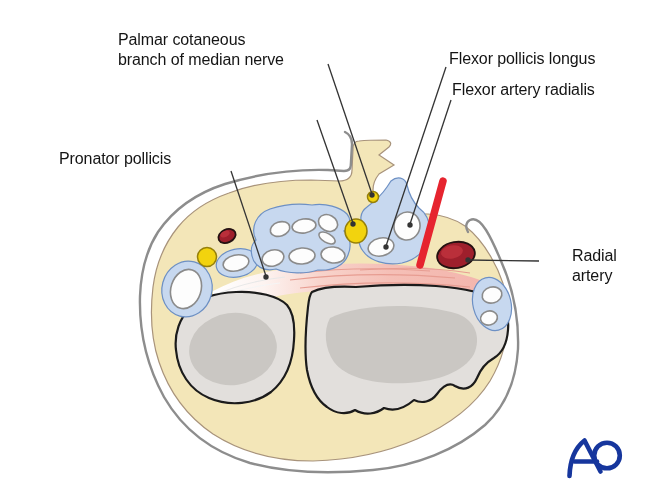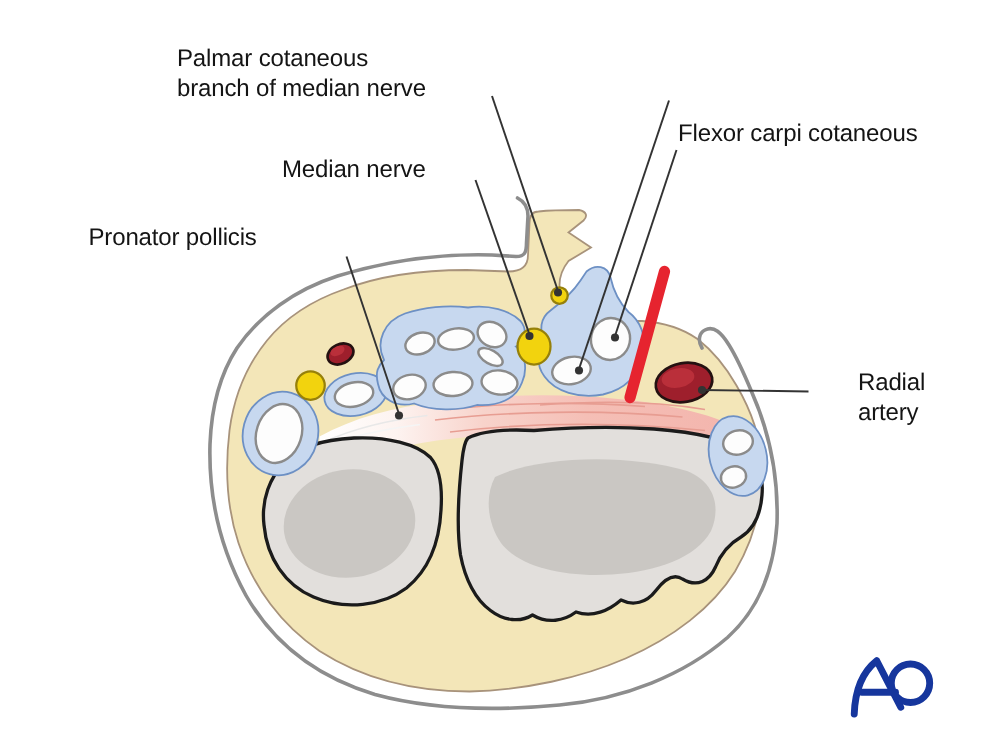--- a/index.html
+++ b/index.html
@@ -175,18 +175,18 @@
 
     <g aria-label="AO">
       <path class="logo" d="M569.5,476 C570,461 575,448 584.5,440.5 L600.5,471.5"></path>
       <path class="logo" d="M574.5,461.5 L597,461.5"></path>
       <circle class="logo" cx="607" cy="455.5" r="12.8"></circle>
     </g>
   </svg>
 
   <div class="lbl" style="left:118px;top:30px;">Palmar cotaneous
 branch of median nerve</div>
-  <div class="lbl" style="left:188px;top:104px;">Median nerve</div>
   <div class="lbl" style="left:59px;top:149px;">Pronator pollicis</div>
-  <div class="lbl" style="left:452px;top:80px;">Flexor carpi cotaneous</div>
+  <div class="lbl" style="left:449px;top:49px;">Flexor pollicis longus</div>
+  <div class="lbl" style="left:452px;top:80px;">Flexor artery radialis</div>
   <div class="lbl" style="left:572px;top:246px;">Radial
 artery</div>
 </div>
 
 </body></html>

